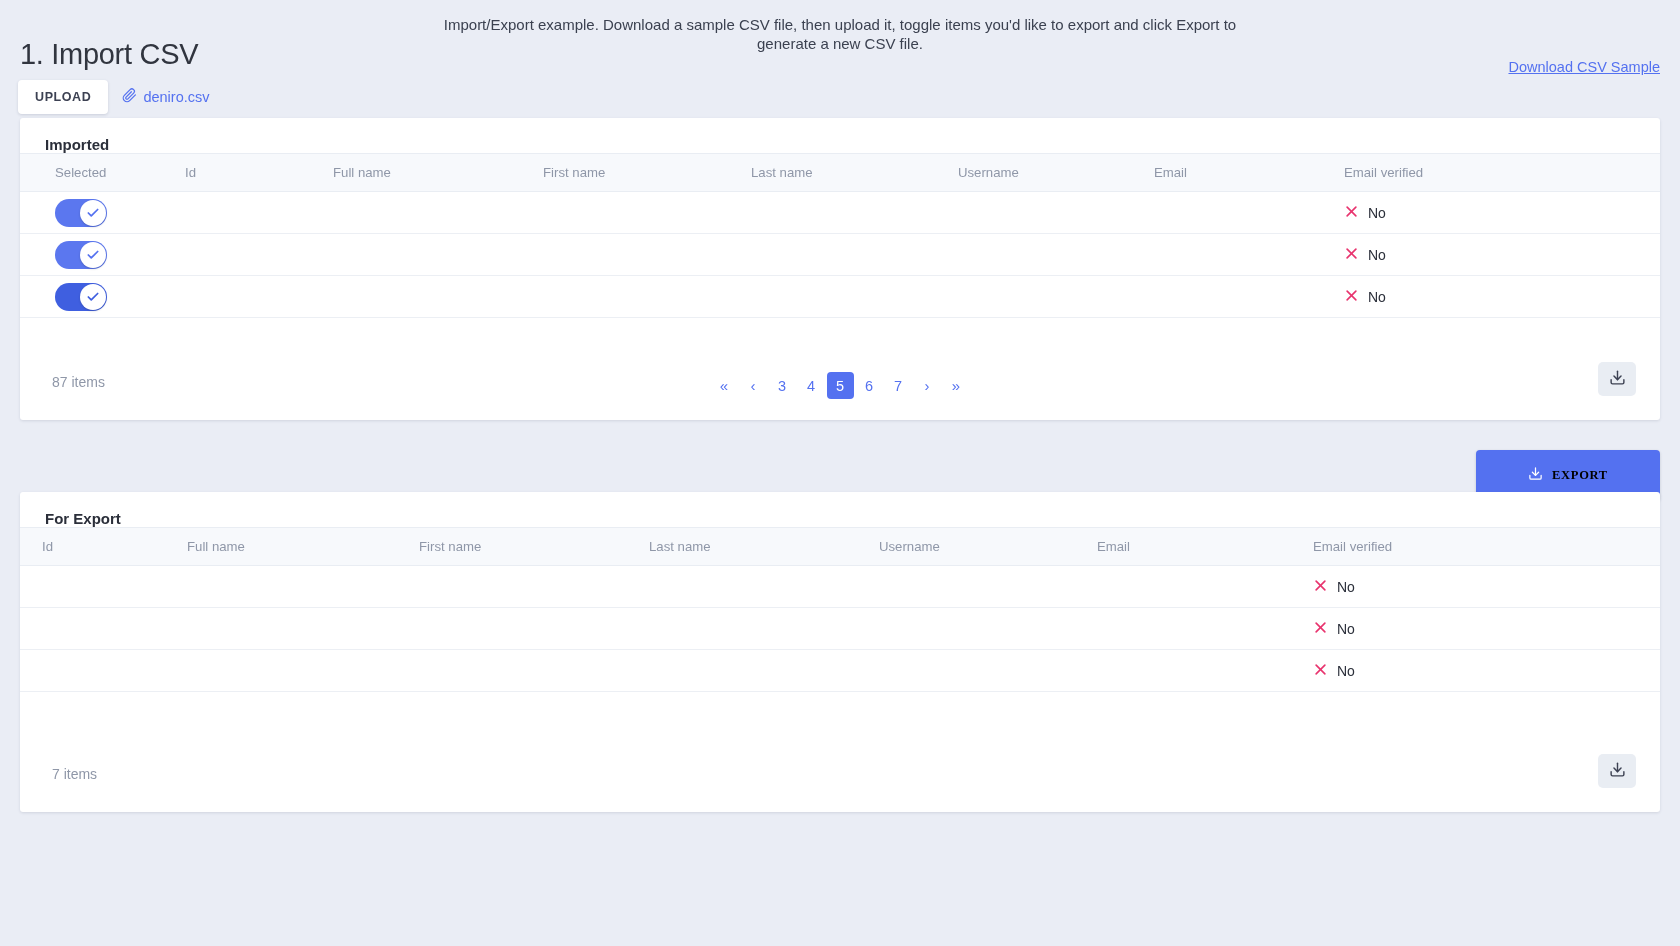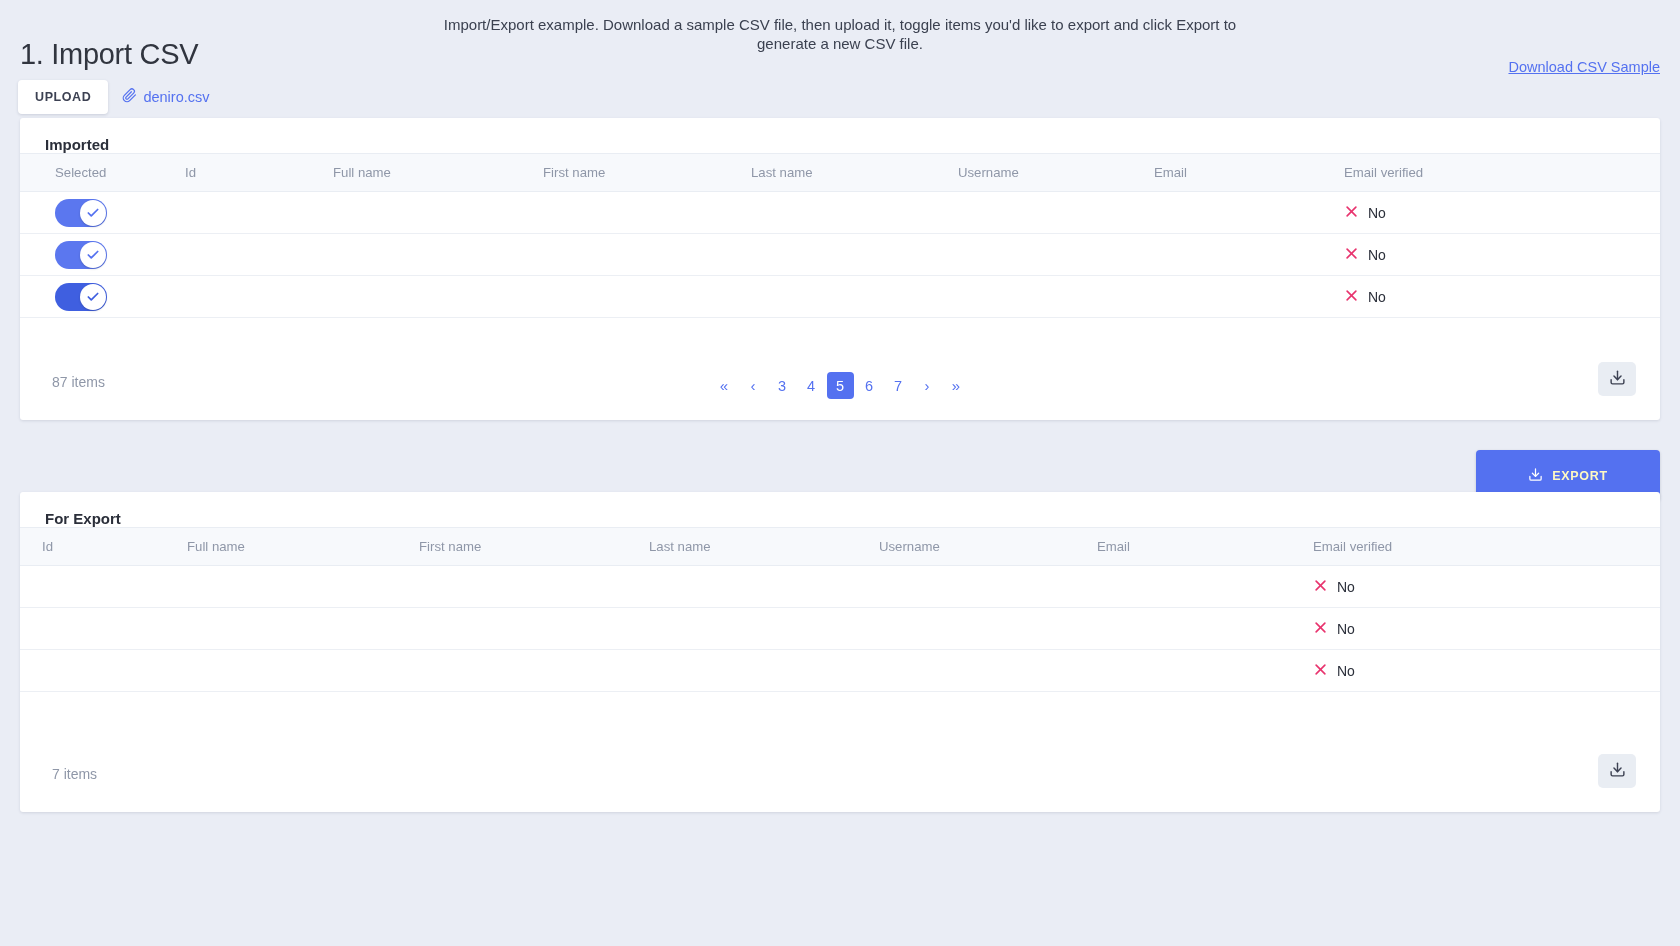--- a/index.html
+++ b/index.html
@@ -140,24 +140,24 @@
     background: #e9edf3; border: none;
     display: flex; align-items: center; justify-content: center;
     cursor: pointer;
   }
 
   
   #sec2-title { position: absolute; left: 18px; top: 449px; }
   .export-btn {
     position: absolute; right: 20px; top: 450px;
     width: 184px; height: 51px; border-radius: 4px;
-    background: #5471f0; border: none; color: #fef9c3;
+    background: #5471f0; border: none; color: #000000;
     font-size: 12.5px; font-weight: 700; letter-spacing: 0.7px;
     display: flex; align-items: center; justify-content: center; gap: 9px;
-    cursor: pointer; font-family: Liberation Sans, sans-serif;
+    cursor: pointer; font-family: Liberation Serif, serif;
     box-shadow: 0 1px 3px rgba(40,50,80,0.2);
   }
 </style>
 </head>
 <body>
 
 <div class="page">
 
   <div class="intro">Import/Export example. Download a sample CSV file, then upload it, toggle items you'd like to export and click Export to generate a new CSV file.</div>
   <a class="sample-link">Download CSV Sample</a>

